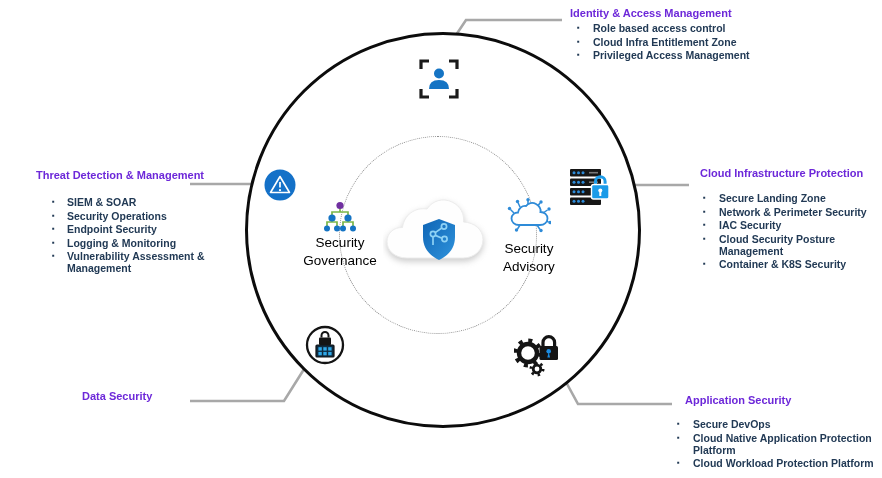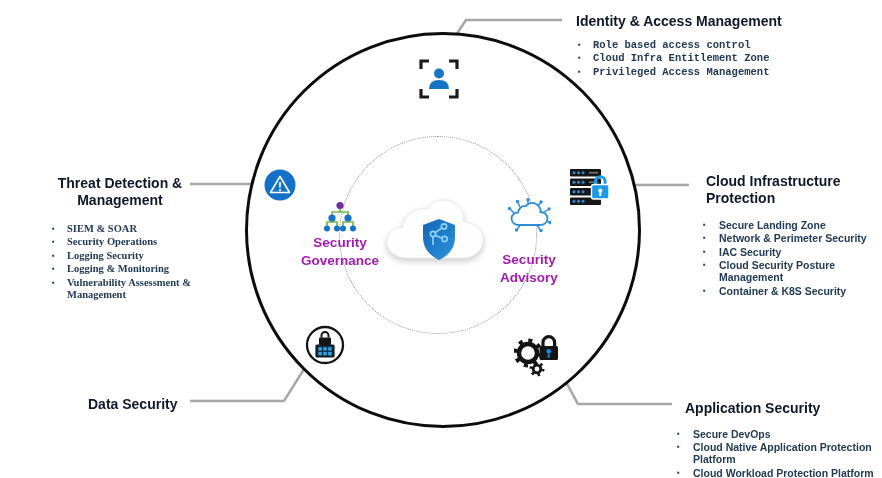--- a/index.html
+++ b/index.html
@@ -13,62 +13,62 @@
     border:3px solid #0c0c0c; border-radius:50%; background:#fff; z-index:1;
   }
   .dotted-circle{
     position:absolute; left:339px; top:136px; width:196px; height:196px;
     border:1.6px dotted #8f8f8f; border-radius:50%; z-index:2;
   }
   .connectors{position:absolute; left:0; top:0; z-index:0;}
   
   .hub{position:absolute; left:383px; top:192px; z-index:3;}
   .inner-label{
-    font-size:13.5px; line-height:1.32; color:#a21caf; font-weight:700;
+    font-size:13.5px; line-height:1.32; color:#000000; font-weight:400;
     width:96px; text-align:center;
   }
   .gov-icon{position:absolute; left:321px; top:201px; z-index:4;}
   .gov-label{position:absolute; left:292px; top:234px; z-index:4;}
   .adv-icon{position:absolute; left:507px; top:198px; z-index:4;}
-  .adv-label{position:absolute; left:481px; top:251px; z-index:4;}
+  .adv-label{position:absolute; left:481px; top:240px; z-index:4;}
   
   .edge-icon{position:absolute; z-index:4;}
   .icon-scan{left:417px; top:57px;}
   .icon-server{left:570px; top:167px;}
   .icon-gears{left:514px; top:333px;}
   .icon-keypad{left:305px; top:325px;}
   .icon-alert{left:264px; top:169px;}
   
   .section{position:absolute; z-index:5;}
   .section-title{
-    font-size:14px; font-weight:700; color:#0f172a; line-height:1.2;
-    margin:6px;
+    font-size:11px; font-weight:700; color:#6d28d9; line-height:1.2;
+    margin:0;
   }
   ul.bullets{list-style:none; margin:0; padding:0;}
   ul.bullets li{
     position:relative; padding-left:16px; font-size:10.5px; line-height:12px;
     margin-bottom:1.5px; color:#223A55; font-weight:600;
   }
   ul.bullets li::before{
     content:"\25AA"; position:absolute; left:0; top:0;
     font-size:8px; line-height:12px; color:#223A55;
   }
   .sec-iam{left:570px; top:7px; width:260px;}
-  .sec-iam .bullets{margin-top:9px; padding-left:7px;font-family:Liberation Mono, monospace;}
+  .sec-iam .bullets{margin-top:2px; padding-left:7px;}
   .sec-cip{left:700px; top:167px; width:185px;}
   .sec-cip .bullets{margin-top:12px; padding-left:3px;}
   .sec-app{left:677px; top:394px; width:212px;}
   .sec-app .section-title{margin-left:8px;}
   .sec-app .bullets{margin-top:11px; padding-left:0;}
   .sec-data{left:82px; top:390px; width:260px;}
   .sec-data .bullets{margin-top:11px; padding-left:22px;}
   .sec-threat{left:20px; top:169px; width:200px;}
   .sec-threat .section-title{text-align:center;}
   .sec-threat .bullets{margin-top:14px; padding-left:32px;}
-  .sec-threat .bullets li{padding-left:15px;font-family:Liberation Serif, serif;}
+  .sec-threat .bullets li{padding-left:15px;}
 </style>
 </head>
 <body>
 
 <div class="canvas">
 
   <svg class="connectors" width="882" height="478">
     <polyline points="450,44 466,20 562,20" fill="none" stroke="#A8A8A8" stroke-width="2.6"></polyline>
     <line x1="190" y1="184" x2="252" y2="184" stroke="#A8A8A8" stroke-width="2.6"></line>
     <line x1="628" y1="185" x2="689" y2="185" stroke="#A8A8A8" stroke-width="2.6"></line>
@@ -247,19 +247,19 @@
     <div class="section-title">Data Security</div>
     <ul class="bullets">
       </ul>
   </div>
 
   <div class="section sec-threat">
     <div class="section-title">Threat Detection &amp; Management</div>
     <ul class="bullets">
         <li>SIEM &amp; SOAR</li>
         <li>Security Operations</li>
-        <li>Logging Security</li>
+        <li>Endpoint Security</li>
         <li>Logging &amp; Monitoring</li>
         <li>Vulnerability Assessment &amp; Management</li>
       </ul>
   </div>
 
 </div>
 
 </body></html>

